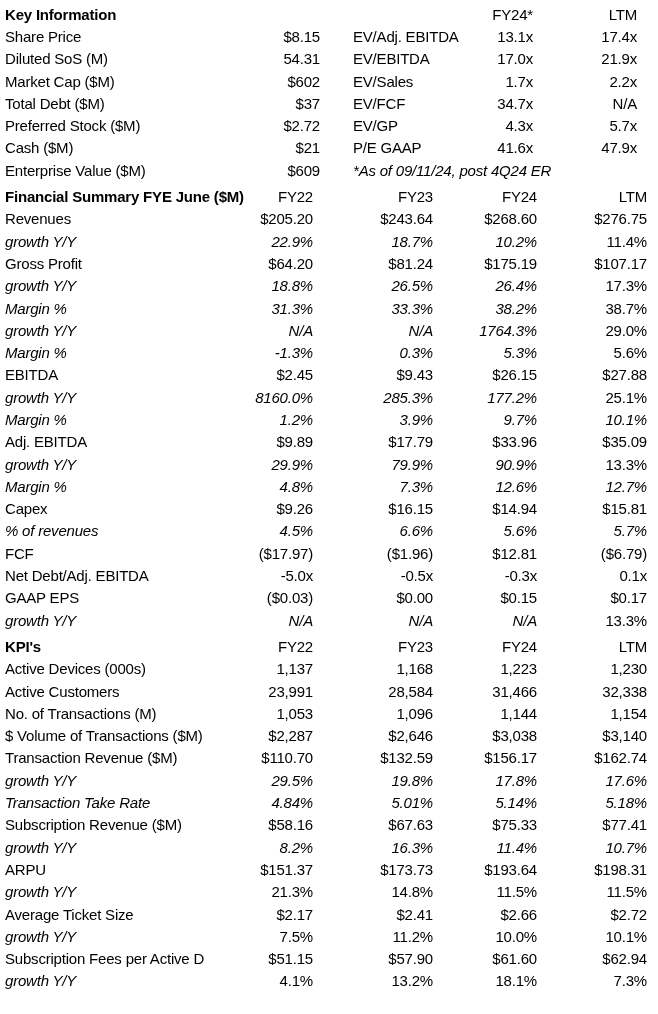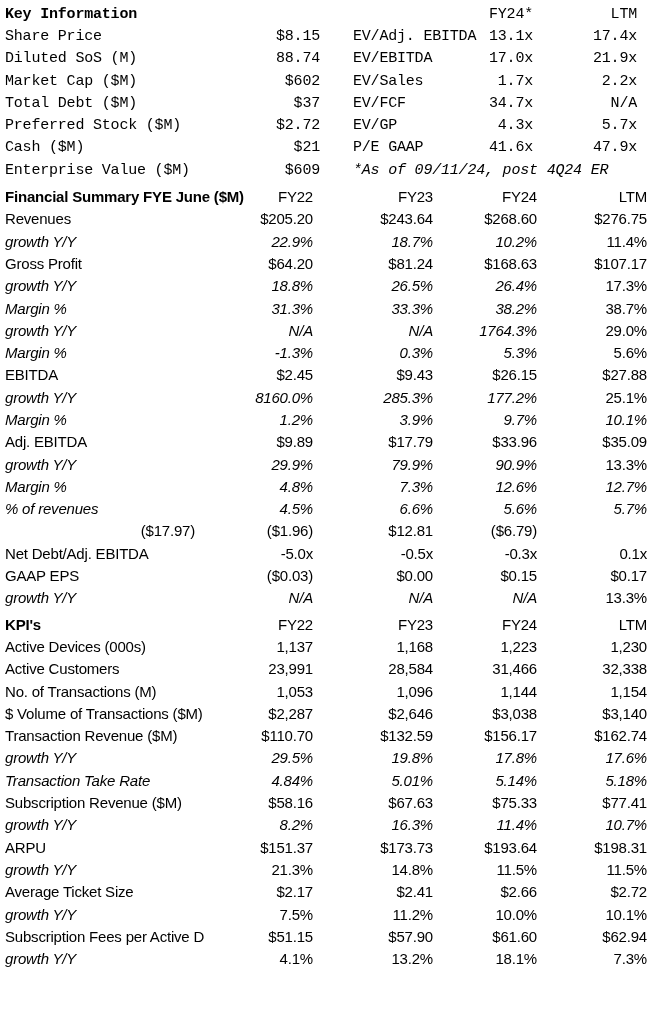--- a/index.html
+++ b/index.html
@@ -7,21 +7,21 @@
   body {
     width:658px; height:1014px; overflow:hidden;
     color:#000000;
     font-family:"Liberation Sans", sans-serif;
     font-size:15px;
     letter-spacing:-0.2px;
   }
   .page { padding-top:3px; }
   .row { display:grid; height:22.3px; align-items:center; white-space:nowrap; }
   .fin-row { grid-template-columns:190px 118px 120px 104px 110px; padding:0 11px 0 5px; }
-  .key-row { grid-template-columns:190px 125px 33px 102px 78px 104px; padding:0 21px 0 5px;font-family:Liberation Mono, monospace; }
+  .key-row { grid-template-columns:190px 125px 33px 102px 78px 104px; padding:0 21px 0 5px; }
   .num { text-align:right; }
   .bold { font-weight:bold; }
   .it { font-style:italic; }
   .label { overflow:visible; }
   .note { grid-column:4 / 7; font-style:italic; }
   .section-gap { height:4px; }
 </style>
 </head>
 <body>
 
@@ -40,21 +40,21 @@
         <div class="row key-row">
           <div class="label">Share Price</div>
           <div class="num">$8.15</div>
           <div></div>
           <div class="label">EV/Adj. EBITDA</div>
           <div class="num">13.1x</div>
           <div class="num">17.4x</div>
         </div>
         <div class="row key-row">
           <div class="label">Diluted SoS (M)</div>
-          <div class="num">88.74</div>
+          <div class="num">54.31</div>
           <div></div>
           <div class="label">EV/EBITDA</div>
           <div class="num">17.0x</div>
           <div class="num">21.9x</div>
         </div>
         <div class="row key-row">
           <div class="label">Market Cap ($M)</div>
           <div class="num">$602</div>
           <div></div>
           <div class="label">EV/Sales</div>
@@ -116,21 +116,21 @@
           <div class="label it">growth Y/Y</div>
           <div class="num it">22.9%</div>
           <div class="num it">18.7%</div>
           <div class="num it">10.2%</div>
           <div class="num">11.4%</div>
         </div>
         <div class="row fin-row">
           <div class="label">Gross Profit</div>
           <div class="num">$64.20</div>
           <div class="num">$81.24</div>
-          <div class="num">$168.63</div>
+          <div class="num">$175.19</div>
           <div class="num">$107.17</div>
         </div>
         <div class="row fin-row">
           <div class="label it">growth Y/Y</div>
           <div class="num it">18.8%</div>
           <div class="num it">26.5%</div>
           <div class="num it">26.4%</div>
           <div class="num">17.3%</div>
         </div>
         <div class="row fin-row">
@@ -190,27 +190,35 @@
           <div class="num">13.3%</div>
         </div>
         <div class="row fin-row">
           <div class="label it">Margin %</div>
           <div class="num it">4.8%</div>
           <div class="num it">7.3%</div>
           <div class="num it">12.6%</div>
           <div class="num it">12.7%</div>
         </div>
         <div class="row fin-row">
+          <div class="label">Capex</div>
+          <div class="num">$9.26</div>
+          <div class="num">$16.15</div>
+          <div class="num">$14.94</div>
+          <div class="num">$15.81</div>
+        </div>
+        <div class="row fin-row">
           <div class="label it">% of revenues</div>
           <div class="num it">4.5%</div>
           <div class="num it">6.6%</div>
           <div class="num it">5.6%</div>
           <div class="num it">5.7%</div>
         </div>
         <div class="row fin-row">
+          <div class="label">FCF</div>
           <div class="num">($17.97)</div>
           <div class="num">($1.96)</div>
           <div class="num">$12.81</div>
           <div class="num">($6.79)</div>
         </div>
         <div class="row fin-row">
           <div class="label">Net Debt/Adj. EBITDA</div>
           <div class="num">-5.0x</div>
           <div class="num">-0.5x</div>
           <div class="num">-0.3x</div>

